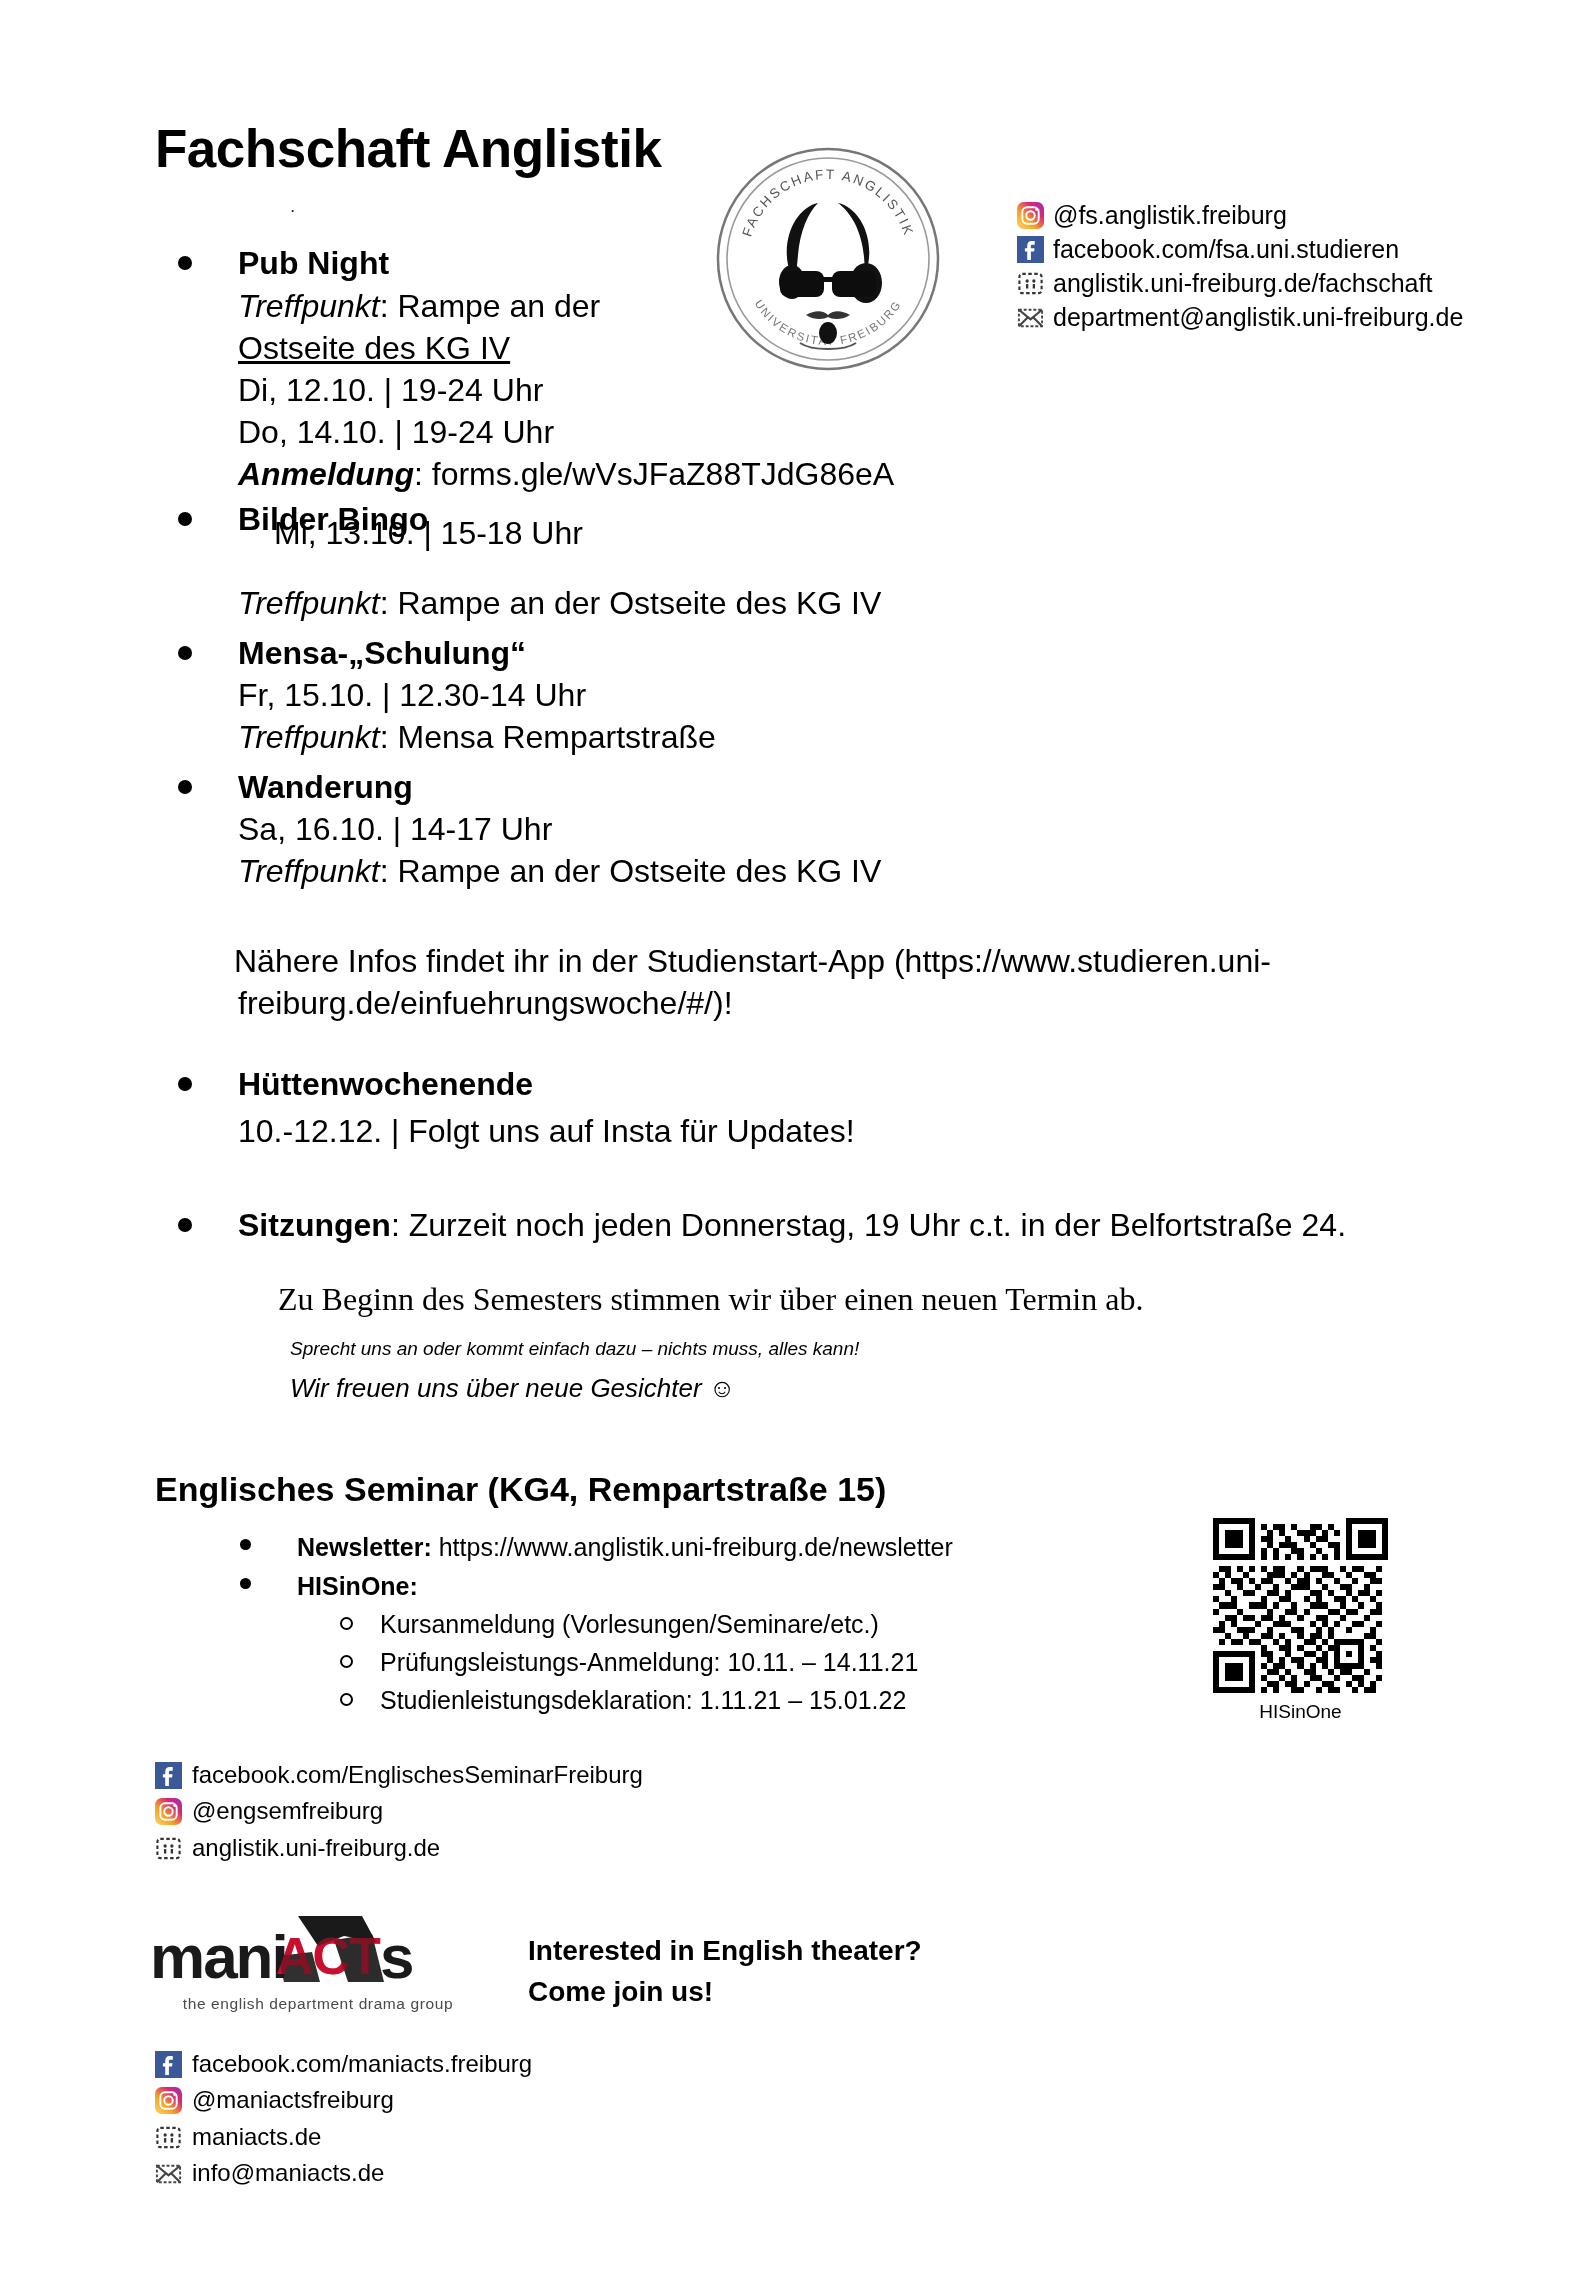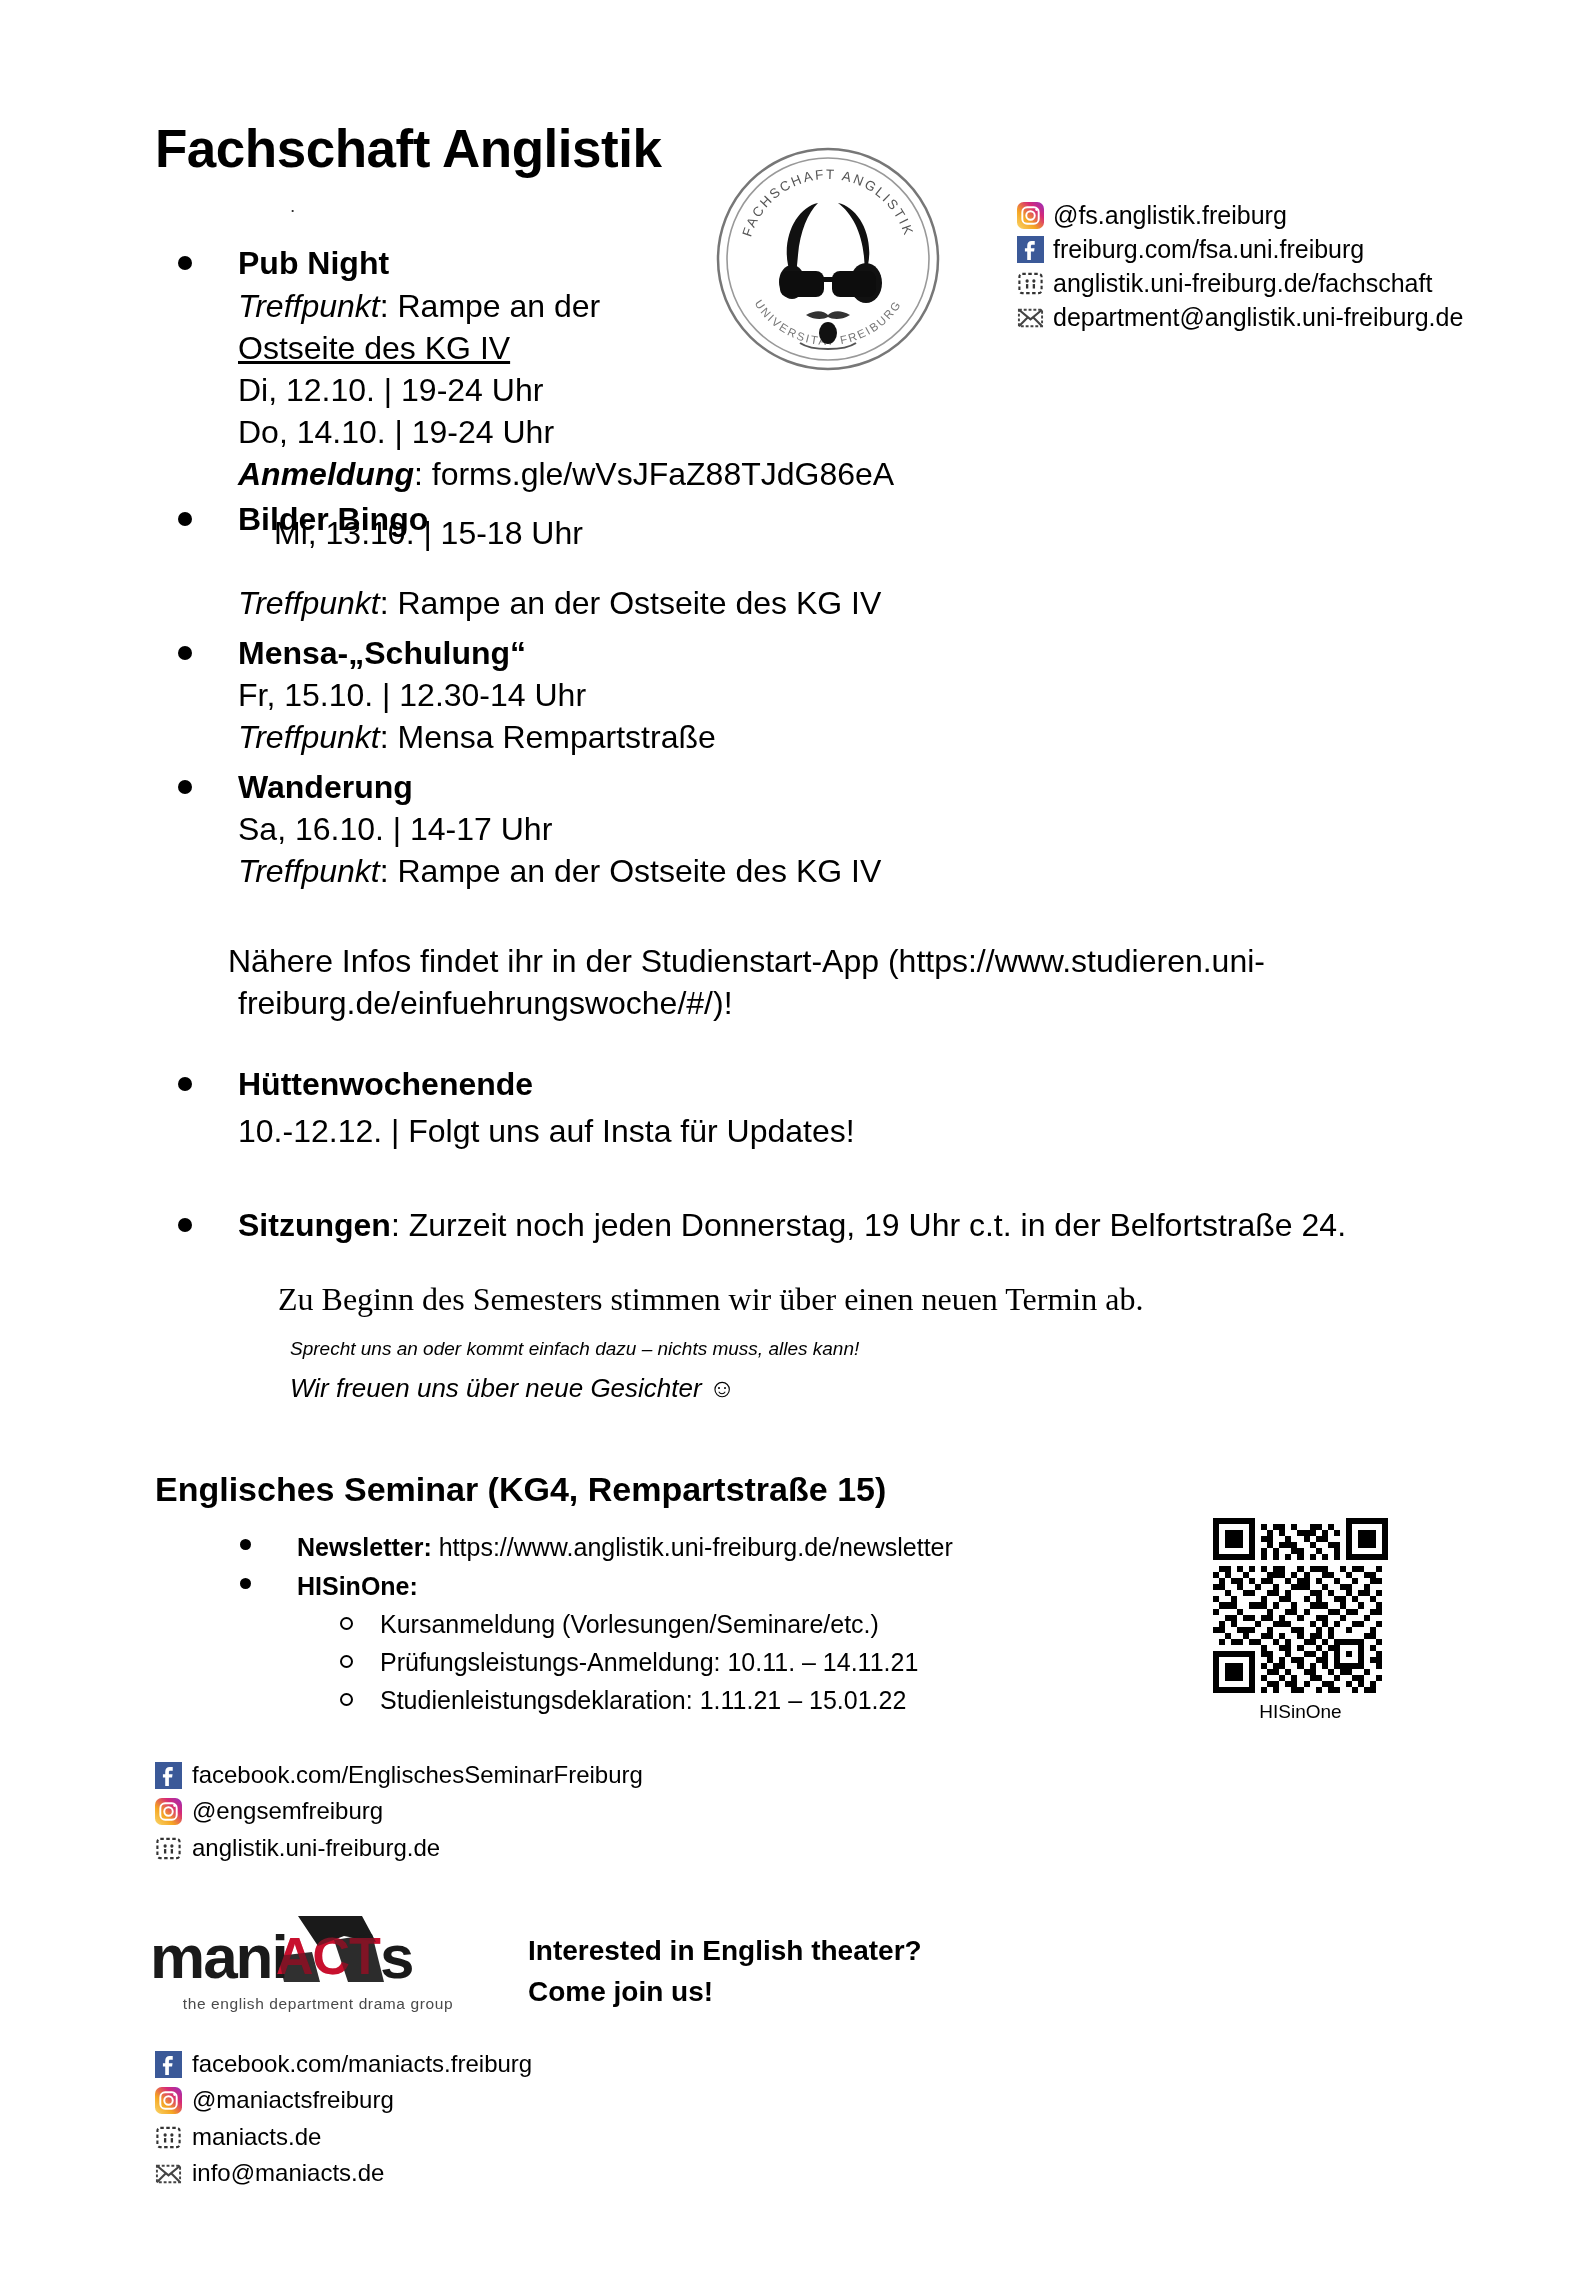--- a/index.html
+++ b/index.html
@@ -269,21 +269,21 @@
 
       <div class="contact-line">
         <span class="ico">
           <svg viewBox="0 0 28 28" xmlns="http://www.w3.org/2000/svg">
             <rect x="0" y="0" width="28" height="28" fill="#3b5998"></rect>
             <path d="M 18.4,9.2 L 15.6,9.2 C 14.9,9.2 14.4,9.8 14.4,10.6 L 14.4,12.6 L 18.2,12.6
                      L 17.7,16.1 L 14.4,16.1 L 14.4,25 L 10.6,25 L 10.6,16.1 L 8.2,16.1 L 8.2,12.6
                      L 10.6,12.6 L 10.6,10.1 C 10.6,7 12.3,5.2 15.2,5.2 L 18.4,5.2 Z" fill="#ffffff"></path>
           </svg>
         </span>
-        <span class="ctext">freiburg.com/fsa.uni.freiburg</span>
+        <span class="ctext">facebook.com/fsa.uni.studieren</span>
       </div>
 
       <div class="contact-line">
         <span class="ico">
           <svg viewBox="0 0 28 28" xmlns="http://www.w3.org/2000/svg">
             <rect x="2.5" y="4" width="23" height="20" rx="3" fill="none" stroke="#333" stroke-width="2.2" stroke-dasharray="3.6 2.6"></rect>
             <circle cx="10.5" cy="11.4" r="1.7" fill="#333"></circle>
             <circle cx="17.5" cy="11.4" r="1.7" fill="#333"></circle>
             <rect x="9.3" y="14.6" width="2.4" height="4.6" fill="#333"></rect>
             <rect x="16.3" y="14.6" width="2.4" height="4.6" fill="#333"></rect>
@@ -334,21 +334,21 @@
       <span class="i">Treffpunkt</span><span>: Mensa Rempartstraße</span>
     </div>
 
     <span class="dot-marker" style="left:178px; top:780px;"></span>
     <div class="ln b" style="left:238px; top:766px;">Wanderung</div>
     <div class="ln" style="left:238px; top:808px;">Sa, 16.10.  |  14-17 Uhr</div>
     <div class="ln" style="left:238px; top:850px;">
       <span class="i">Treffpunkt</span><span>: Rampe an der Ostseite des KG IV</span>
     </div>
 
-    <div class="ln" style="left:228px; top:940px;">Nähere Infos findet ihr in der Studienstart-App (https://www.studieren.uni-</div>
+    <div class="ln" style="left:234px; top:940px;">Nähere Infos findet ihr in der Studienstart-App (https://www.studieren.uni-</div>
     <div class="ln" style="left:238px; top:982px;">freiburg.de/einfuehrungswoche/#/)!</div>
 
     <span class="dot-marker" style="left:178px; top:1077px;"></span>
     <div class="ln b" style="left:238px; top:1063px;">Hüttenwochenende</div>
     <div class="ln" style="left:238px; top:1110px;">10.-12.12.  |  Folgt uns auf Insta für Updates!</div>
 
     <span class="dot-marker" style="left:178px; top:1218px;"></span>
     <div class="ln" style="left:238px; top:1204px;">
       <span class="b">Sitzungen</span><span>: Zurzeit noch jeden Donnerstag, 19 Uhr c.t. in der Belfortstraße 24.</span>
     </div>

